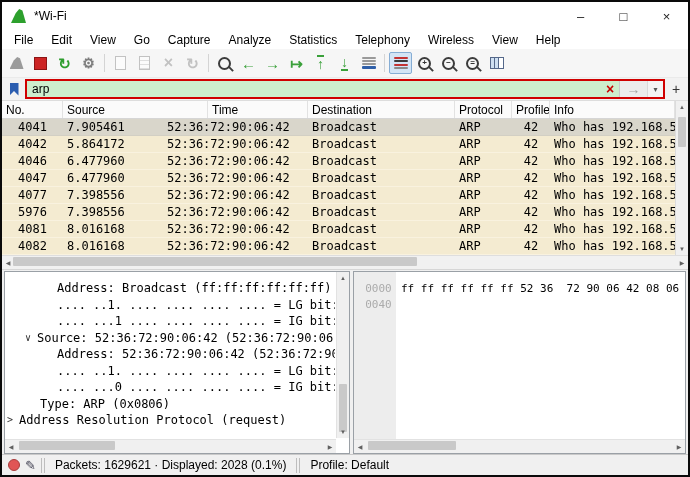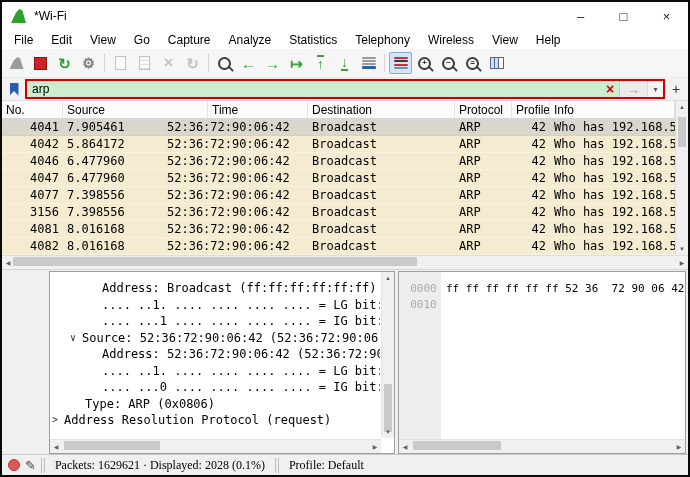--- a/index.html
+++ b/index.html
@@ -48,34 +48,34 @@
   .filter-add{width:16px;text-align:center;font-size:14px;color:#333;flex:0 0 auto;}
   
   .list-wrap{position:relative;flex:0 0 auto;background:#fff;}
   .hdr-row{height:17px;display:flex;background:#fbfbfb;border-bottom:1px solid #d6d6d6;margin-right:13px;}
   .hdr-cell{box-sizing:border-box;padding:2px 4px 0 4px;border-right:1px solid #e2e2e2;white-space:nowrap;overflow:hidden;font-size:12px;}
   .c0{width:61px;} .c1{width:100px;} .c2{width:145px;} .c3{width:147px;} .c4{width:57px;} .c5{width:38px;} .c6{flex:1;min-width:0;}
   .prow{height:17px;box-sizing:border-box;display:flex;background:#f4ebd1;border-bottom:1px solid #f9f2df;
         font-family:"DejaVu Sans Mono","Liberation Mono",monospace;font-size:12px;line-height:16px;margin-right:13px;}
   .prow.selected{background:#d9d6cb;border-bottom-color:#d2cfc4;}
   .pcell{box-sizing:border-box;padding:0 4px;white-space:pre;overflow:hidden;}
-  .pcell.c0,.pcell.c5{text-align:right;}
+  .pcell.c0,.pcell.c5{text-align:center;}
   .vscroll{position:absolute;top:0;right:0;bottom:0;width:13px;background:#f0f0f0;border-left:1px solid #dcdcdc;box-sizing:border-box;}
   .sb-arr{position:absolute;left:0;right:0;text-align:center;font-size:6px;color:#606060;line-height:12px;}
   .sb-arr.up{top:0;} .sb-arr.dn{bottom:0;}
   .sb-thumb-v{position:absolute;left:2px;width:8px;background:#c9c9c9;border-radius:1px;}
   
   .list-hscroll{height:13px;flex:0 0 auto;background:#f1f1f1;border-top:1px solid #dedede;border-bottom:1px solid #d6d6d6;position:relative;}
   .hs-arr{position:absolute;top:0;bottom:0;width:12px;display:flex;align-items:center;justify-content:center;font-size:6px;color:#606060;}
   .hs-arr.lt{left:0;} .hs-arr.rt{right:0;}
   .hs-thumb{position:absolute;top:1px;height:9px;background:#c9c9c9;border-radius:1px;}
   
   .panes{flex:1;min-height:0;display:flex;gap:3px;padding:1px 2px 0 2px;background:#f0f0f0;}
   .pane{position:relative;background:#fff;border:1px solid #9aa0a6;box-sizing:border-box;overflow:hidden;}
-  .pane-left{width:346px;flex:0 0 auto;margin-left:45px;}
+  .pane-left{width:346px;flex:0 0 auto;}
   .pane-right{flex:1;min-width:0;}
   .dlines{position:absolute;top:0;left:0;right:14px;bottom:15px;overflow:hidden;padding-top:8px;
           font-family:"DejaVu Sans Mono","Liberation Mono",monospace;font-size:12px;}
   .dline{height:16.5px;line-height:16.5px;display:flex;overflow:hidden;}
   .dexp{width:12px;flex:0 0 auto;color:#333;font-size:10px;line-height:16.5px;}
   .dtext{white-space:pre;}
   .pane-vscroll{position:absolute;top:0;right:0;bottom:15px;width:13px;background:#f0f0f0;border-left:1px solid #e2e2e2;box-sizing:border-box;}
   .pane-hscroll{position:absolute;left:0;bottom:0;height:14px;background:#f0f0f0;border-top:1px solid #e2e2e2;box-sizing:border-box;}
   .hscroll-left{right:13px;} .hscroll-full{right:0;}
   .hex-gutter{position:absolute;left:0;top:0;bottom:14px;width:42px;background:#ededed;}
@@ -85,21 +85,21 @@
   .hoff{width:42px;flex:0 0 auto;box-sizing:border-box;padding-left:7px;color:#ababab;text-align:center;}
   .hoff.dark{color:#555;}
   .hbytes{padding-left:5px;}
   .hsel{background:#316ac5;color:#fff;}
   
   .statusbar{height:20px;flex:0 0 auto;background:#f0f0f0;border-top:1px solid #c9c9c9;display:flex;align-items:center;padding:0 6px;gap:5px;}
   .expert-dot{width:12px;height:12px;border-radius:50%;background:#e05555;border:1px solid #a83c3c;box-sizing:border-box;flex:0 0 auto;}
   .pencil{font-size:13px;color:#445;flex:0 0 auto;}
   .sb-field{flex:1;min-width:0;margin-left:16px;white-space:nowrap;overflow:hidden;}
   .sb-sep{width:4px;height:15px;border-left:1px solid #bdbdbd;border-right:1px solid #bdbdbd;box-sizing:border-box;flex:0 0 auto;}
-  .sb-packets,.sb-profile{white-space:nowrap;padding:0 5px;font-family:Liberation Serif, serif;}
+  .sb-packets,.sb-profile{white-space:nowrap;padding:0 5px;}
 </style>
 </head>
 <body>
 
 <div class="window">
 
   <div class="titlebar">
     <div class="ws-logo"></div>
     <span class="title-text">*Wi-Fi</span>
     <div class="win-controls" id="win-controls">
@@ -266,21 +266,21 @@
         <div class="prow">
           <div class="pcell c0">4077</div>
           <div class="pcell c1">7.398556</div>
           <div class="pcell c2">52:36:72:90:06:42</div>
           <div class="pcell c3">Broadcast</div>
           <div class="pcell c4">ARP</div>
           <div class="pcell c5">42</div>
           <div class="pcell c6">Who has 192.168.50.</div>
         </div>
         <div class="prow">
-          <div class="pcell c0">3156</div>
+          <div class="pcell c0">5976</div>
           <div class="pcell c1">7.398556</div>
           <div class="pcell c2">52:36:72:90:06:42</div>
           <div class="pcell c3">Broadcast</div>
           <div class="pcell c4">ARP</div>
           <div class="pcell c5">42</div>
           <div class="pcell c6">Who has 192.168.50.</div>
         </div>
         <div class="prow">
           <div class="pcell c0">4081</div>
           <div class="pcell c1">8.016168</div>
@@ -356,21 +356,21 @@
         <div class="hs-arr lt">◀</div>
         <div class="hs-thumb" style="left:14px;width:96px;"></div>
         <div class="hs-arr rt">▶</div>
       </div>
     </div>
 
     <div class="pane pane-right">
       <div class="hex-gutter"></div>
       <div class="hexlines" id="hex-lines">
           <div class="hrow"><span class="hoff">0000</span><span class="hbytes">ff ff ff ff ff ff 52 36  72 90 06 42 08 06</span></div>
-          <div class="hrow"><span class="hoff">0010</span></div>
+          <div class="hrow"><span class="hoff">0040</span></div>
         </div>
       <div class="pane-hscroll hscroll-full">
         <div class="hs-arr lt">◀</div>
         <div class="hs-thumb" style="left:14px;width:88px;"></div>
         <div class="hs-arr rt">▶</div>
       </div>
     </div>
   </div>
 
   <div class="statusbar">

